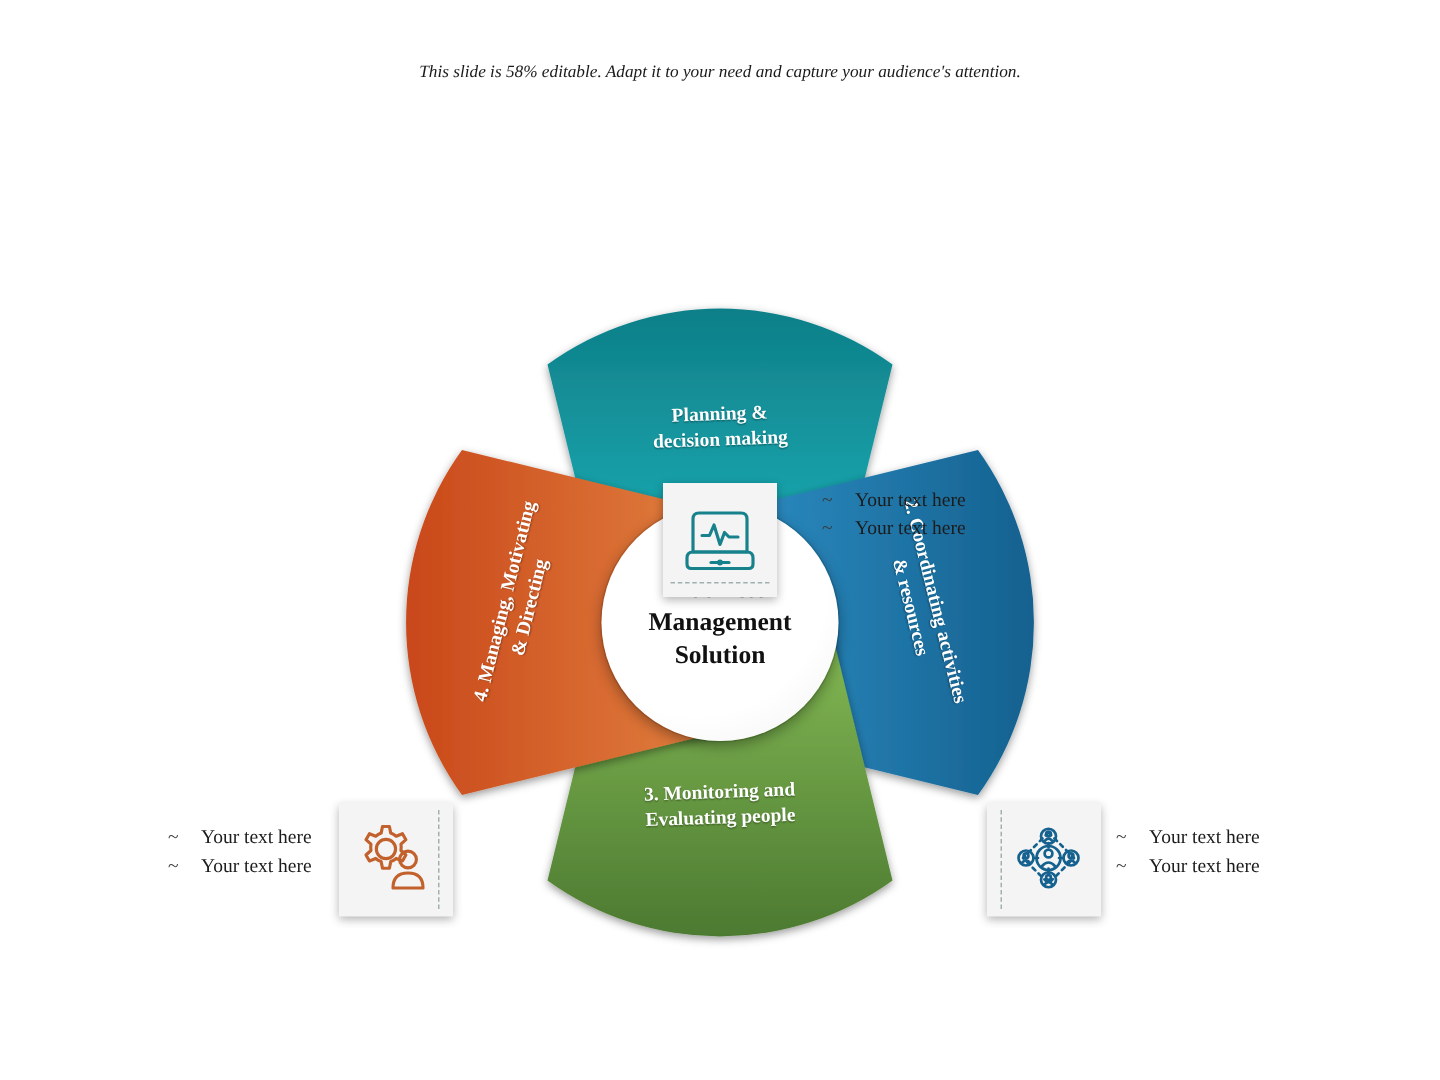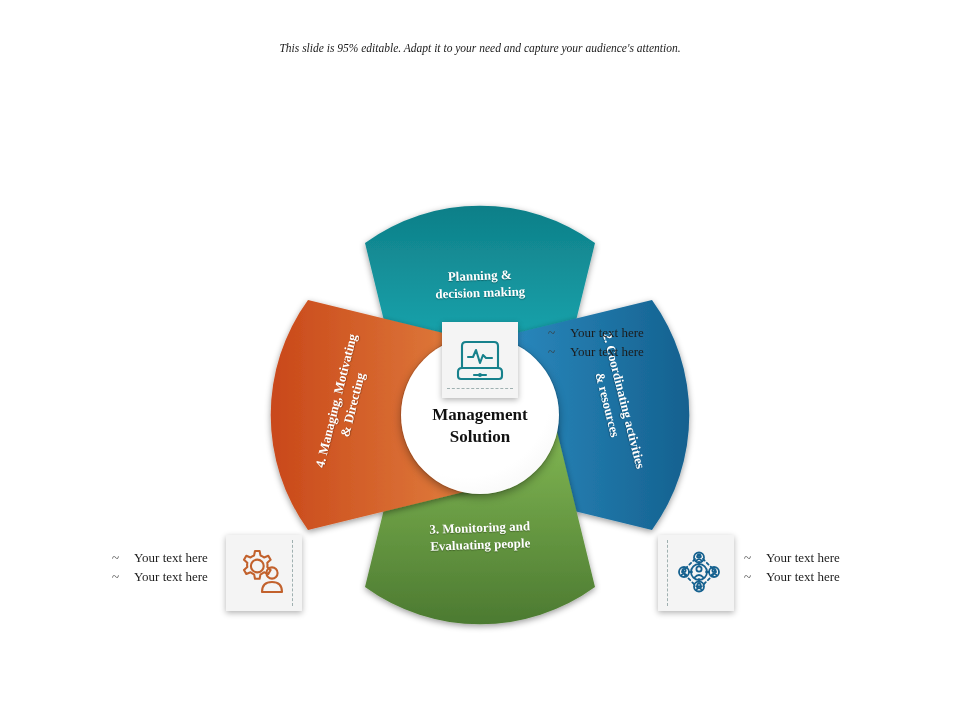--- a/index.html
+++ b/index.html
@@ -184,21 +184,21 @@
     font-size: 13px;
   }
   #text-top    { left: 548px; top: 175px; }
   #text-right  { left: 744px; top: 400px; }
   #text-left   { left: 112px; top: 400px; }
 </style>
 </head>
 <body>
 
 <div id="header">
-  <div id="page-subtitle">This slide is 95% editable. Adapt it to your need and capture your audience's attention.</div>
+  <div id="page-subtitle">This slide is 58% editable. Adapt it to your need and capture your audience's attention.</div>
 </div>
 
 <div id="diagram">
 
   <div id="wheel">
 
     <svg id="wheel-svg" viewBox="0 0 480 480">
       <defs>
         <linearGradient id="grad-top" x1="0" y1="1" x2="0" y2="0">
           <stop offset="0%" stop-color="#21b7c0"></stop>

